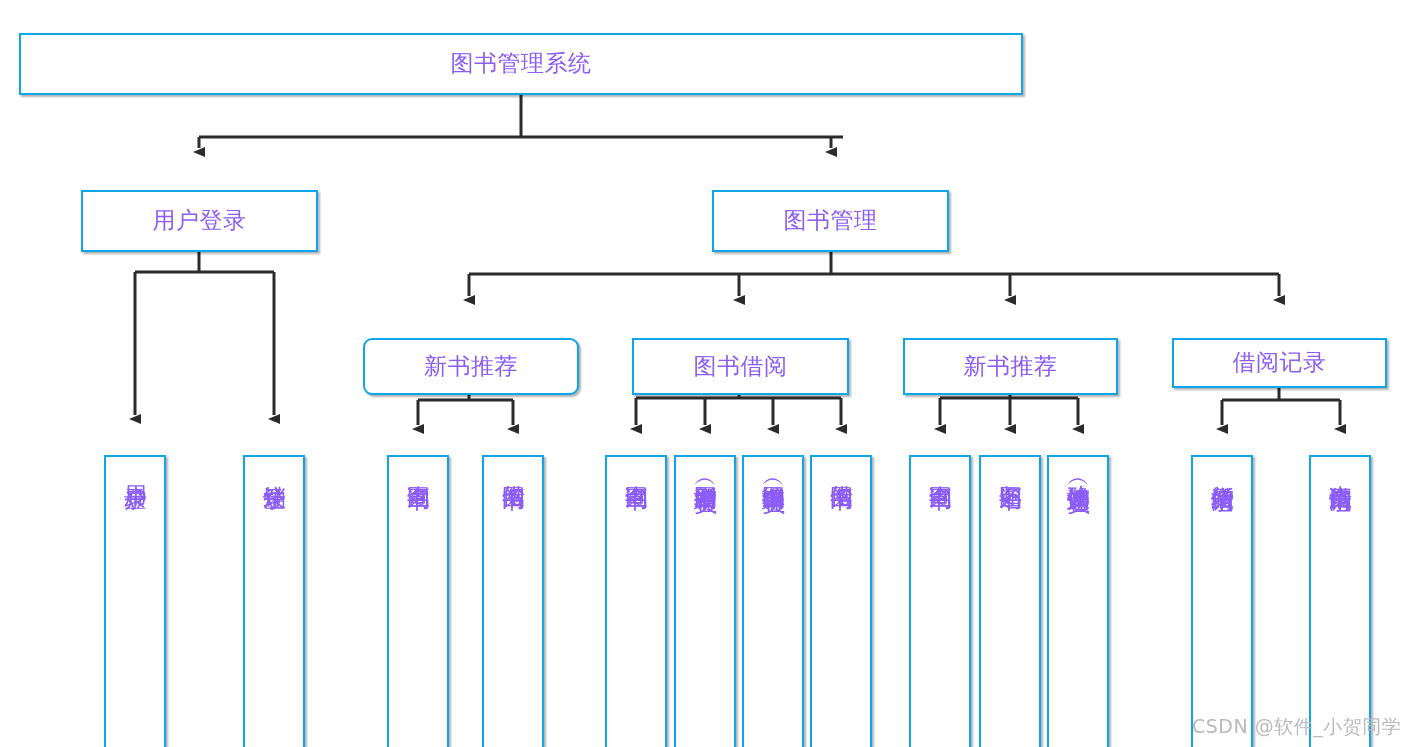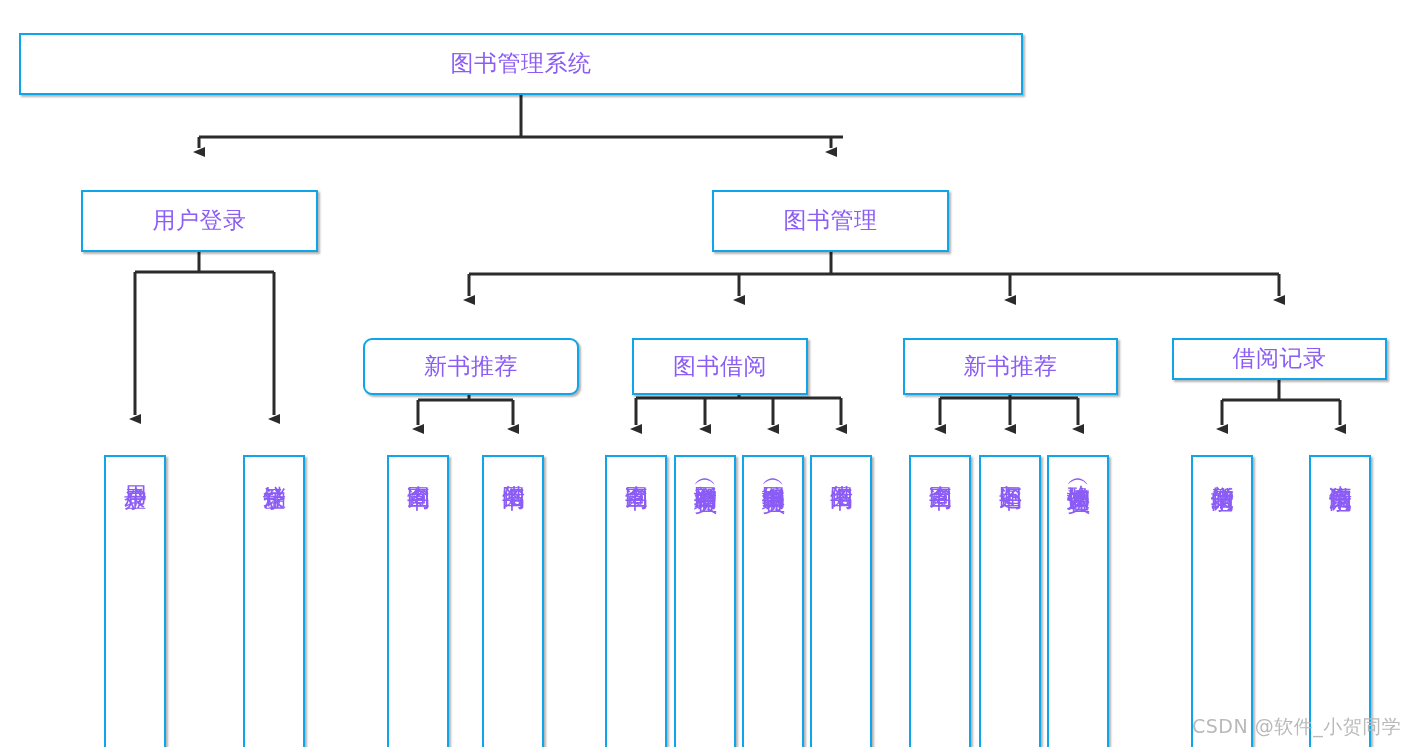--- a/index.html
+++ b/index.html
@@ -136,29 +136,29 @@
   </div>
 
   <div class="node horiz" style="left:712px; top:170px; width:237px; height:62px;">
     <span class="label">图书管理</span>
   </div>
 
   <div class="node horiz" style="left:363px; top:318px; width:216px; height:57px;border-radius:9px;">
     <span class="label">新书推荐</span>
   </div>
 
-  <div class="node horiz" style="left:632px; top:318px; width:176px; height:57px;">
+  <div class="node horiz" style="left:632px; top:318px; width:217px; height:57px;">
     <span class="label">图书借阅</span>
   </div>
 
   <div class="node horiz" style="left:903px; top:318px; width:215px; height:57px;">
     <span class="label">新书推荐</span>
   </div>
 
-  <div class="node horiz" style="left:1172px; top:318px; width:215px; height:42px;align-items:center;">
+  <div class="node horiz" style="left:1172px; top:318px; width:215px; height:50px;align-items:center;">
     <span class="label">借阅记录</span>
   </div>
 
   <div class="node vert" style="left:104px; top:435px; width:62px; height:298px;">
     <span class="label">用户登录</span>
   </div>
 
   <div class="node vert" style="left:243px; top:435px; width:62px; height:298px;">
     <span class="label">注销登录</span>
   </div>

